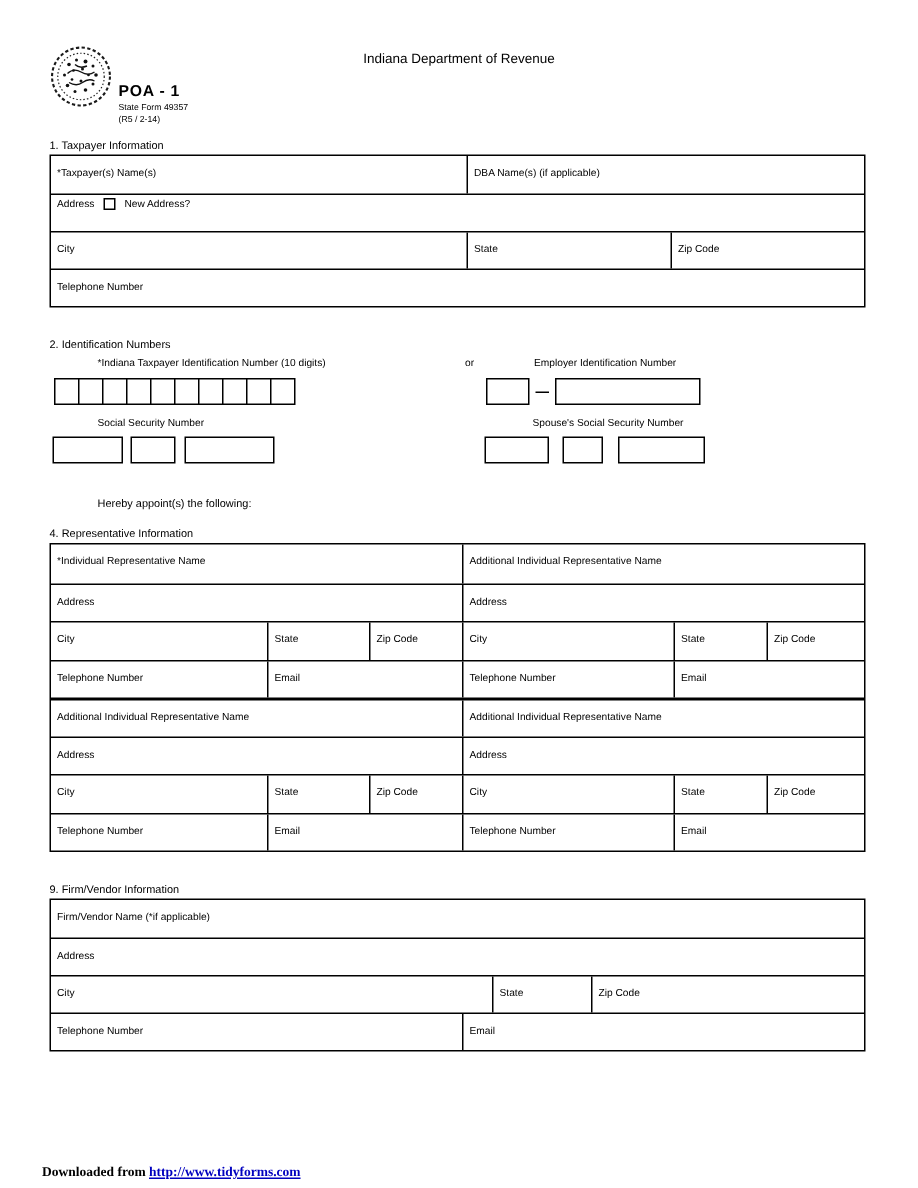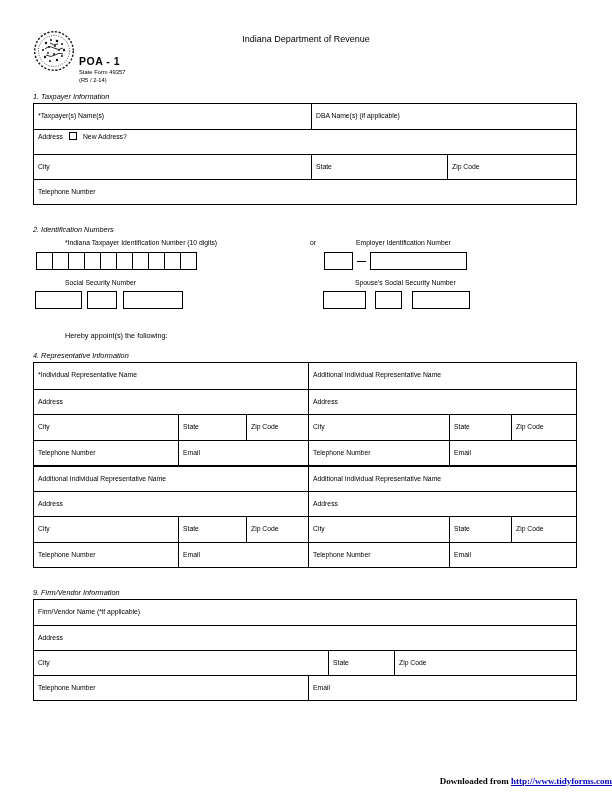--- a/index.html
+++ b/index.html
@@ -12,21 +12,21 @@
   
   .seal { position:absolute; left:33px; top:29px; }
   .poa-block { position:absolute; left:79px; top:31px;margin-top:24px; }
   .poa-code { font-size:10.5px; font-weight:bold; letter-spacing:0.5px; }
   .poa-sub { font-size:5.8px; margin-top:2px; }
   .center-head { position:absolute; left:0; top:34px; width:100%; text-align:center; }
   .agency { font-size:9px; }
   .form-title { font-size:12.5px; font-weight:bold; letter-spacing:0.4px; margin-top:1px; }
 
   
-  .sec-heading { position:absolute; font-size:7.3px;font-style:italic; }
+  .sec-heading { position:absolute; font-size:7.3px; }
   .tbl { position:absolute; border:1.5px solid #000; display:flex; flex-direction:column; background:#fff; }
   .trow { display:flex; border-top:1px solid #000; flex:none; }
   .trow:first-child { border-top:none; }
   .tcell { border-left:1px solid #000; flex:none; overflow:hidden; }
   .tcell:first-child { border-left:none; }
   .thick-top { border-top:2px solid #000; }
   .lbl { display:inline-block; font-size:6.8px; line-height:1.1; padding:2.5px 0 0 4px; white-space:nowrap; }
   .lbl-plain { display:inline-block; font-size:6.8px; line-height:1.1; white-space:nowrap; }
 
   
@@ -35,22 +35,22 @@
   .dbox { width:17px; height:18px; border:1px solid #000; margin-left:-1px; background:#fff; flex:none; }
   .dbox:first-child { margin-left:0; }
   .sbox { height:18px; border:1px solid #000; background:#fff; position:absolute; }
   .ein-dash { position:absolute; width:9px; height:0; border-top:1.4px solid #000; }
 
   
   .addr-flex { display:flex; align-items:flex-start; padding:2.5px 0 0 4px; gap:6px; }
   .chk { width:8px; height:8px; border:1px solid #000; background:#fff; flex:none; margin-top:-0.5px; }
 
   
-  .footer { position:absolute; left:0; top:776px; width:100%; text-align:right;
-            font-family:"Liberation Serif", serif; font-size:9px; font-weight:bold; }
+  .footer { position:absolute; left:0; top:776px; width:100%; text-align:left;
+            font-family:"Liberation Serif", serif; font-size:9px; font-weight:bold;padding-left:28px; }
   .footer a { color:#0000bf; text-decoration:underline; }
 </style>
 </head>
 <body>
 
 <div class="page">
 
   <div class="seal">
     <svg width="42" height="44" viewBox="0 0 42 44">
       <circle cx="21" cy="22" r="19.3" fill="none" stroke="#1a1a1a" stroke-width="1.4" stroke-dasharray="2.2 1.6"></circle>

